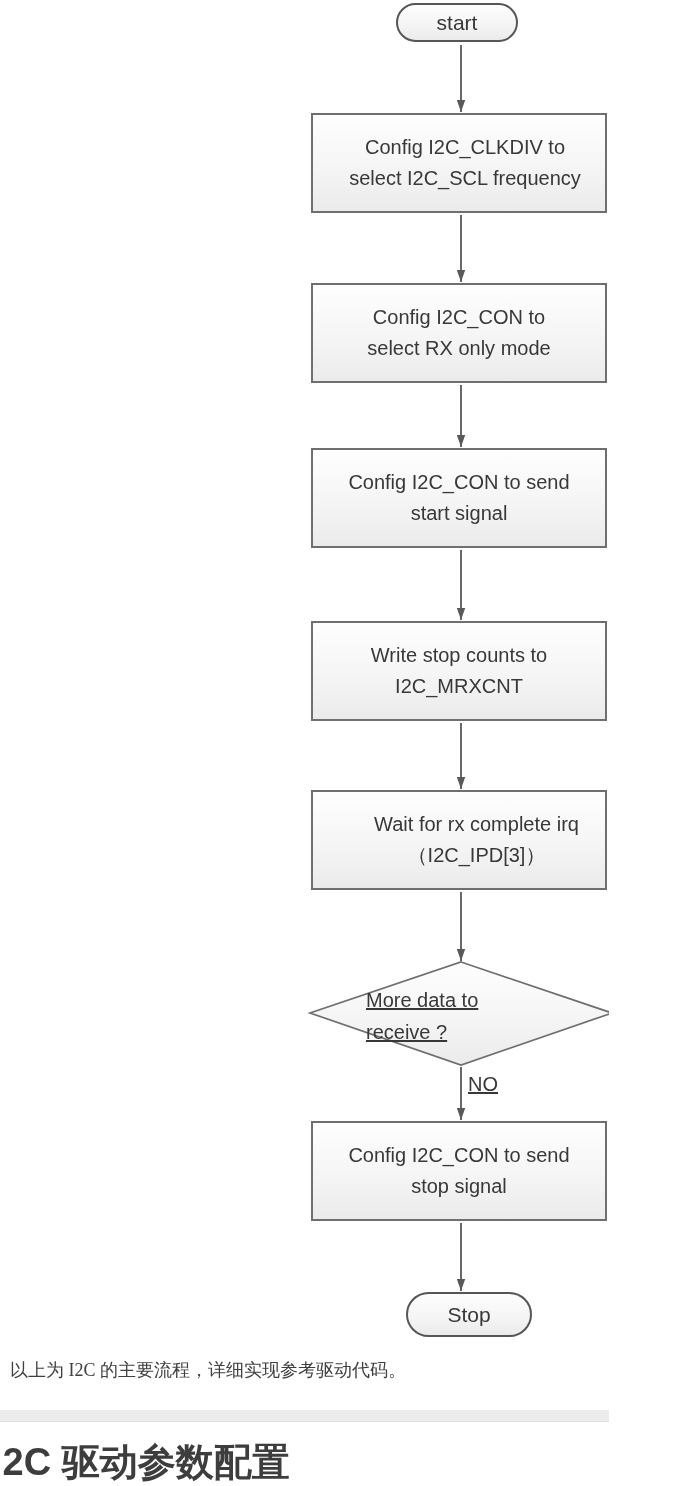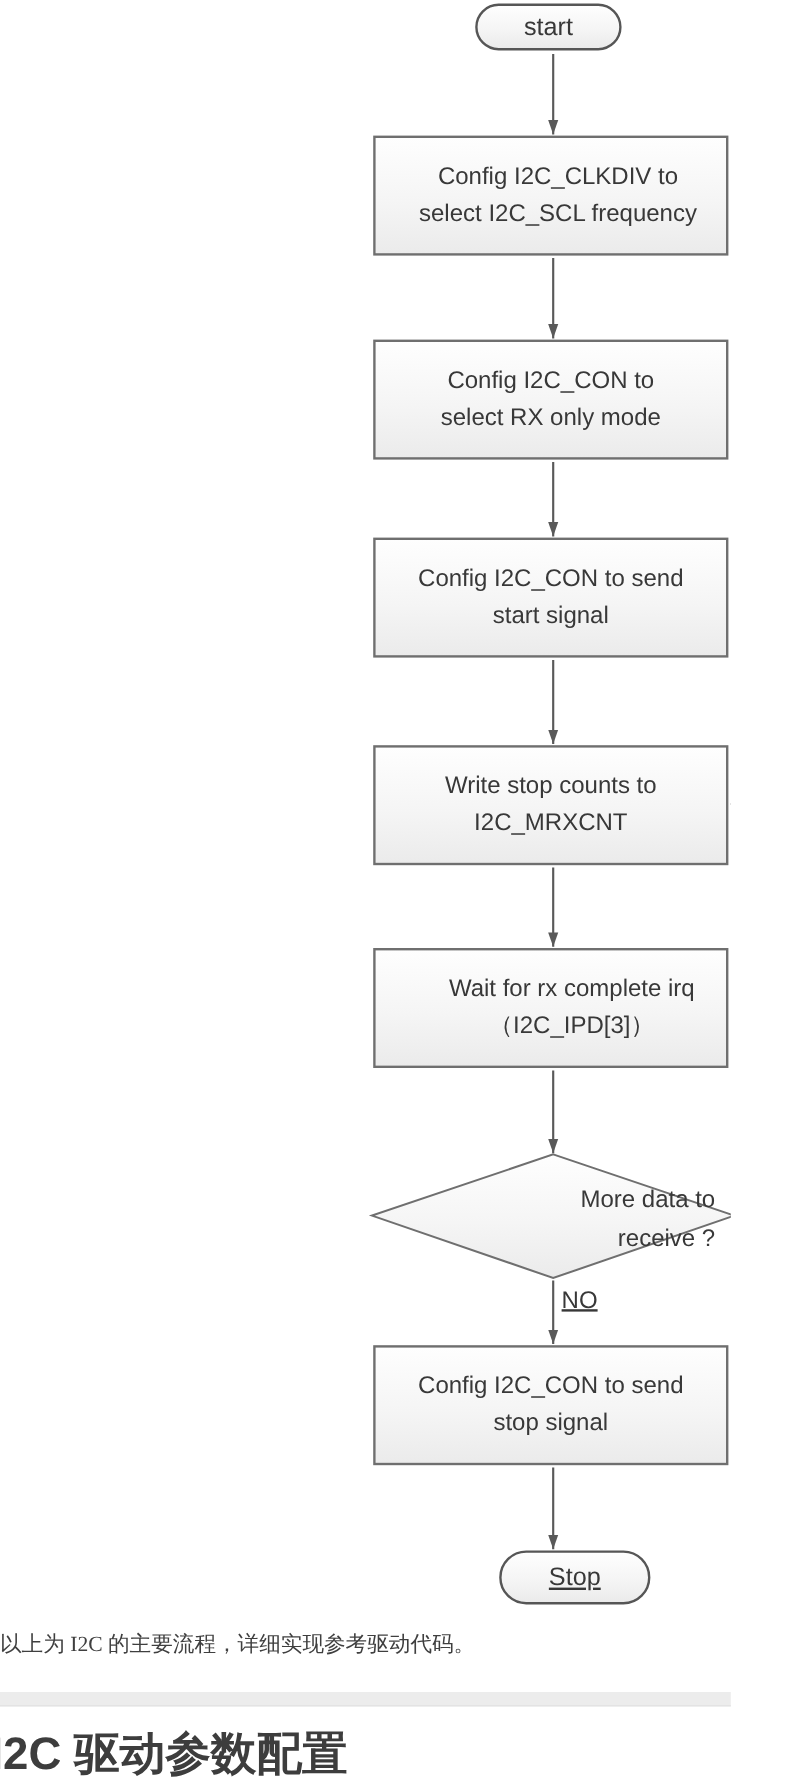--- a/index.html
+++ b/index.html
@@ -41,32 +41,33 @@
     border:2px solid var(--node-border,#6f6f6f);
     font-size:20px;line-height:1.55;
     white-space:pre-line;
   }
   .oval{
     border:2px solid var(--terminal-border,#565656);
     font-size:21px;
   }
   .diamond-label{
     position:absolute;left:366px;top:984px;width:230px;
-    text-align:right;font-size:20px;line-height:1.62;
+    text-align:left;font-size:20px;line-height:1.62;
     color:var(--node-text,#383838);
     white-space:pre-line;
+    text-decoration:underline;
   }
   .branch-label{
     position:absolute;
     font-size:20px;color:var(--node-text,#383838);text-decoration:underline;
   }
   .note{
     position:absolute;left:0px;top:1357px;width:660px;
     font-family:"Liberation Serif","DejaVu Serif",serif;
-    font-size:18px;line-height:1.5;color:var(--note-text,#3f3f3f);
+    font-size:18px;line-height:1.5;color:var(--note-text,#3f3f3f);padding-left:10px;
   }
   .divider{
     position:absolute;left:0;top:1410px;width:674px;height:11px;
     background:var(--divider,#ececec);
     border-bottom:1px solid #e0e0e0;
   }
   .section-heading{
     position:absolute;left:-8px;top:1441px;width:690px;
     font-size:38px;font-weight:bold;line-height:1.15;
     color:var(--heading-text,#3d3d3d);
@@ -121,21 +122,21 @@
   <div class="diamond-label">More data to
 receive ?</div>
 
   <div class="branch-label" style="left:613px;top:960px;">YES</div>
 
   <div class="branch-label" style="left:468px;top:1073px;text-align:center;">NO</div>
 
   <div class="node box" style="top:1121px;">Config I2C_CON to send
 stop signal</div>
 
-  <div class="node oval" style="left:416px;top:1292px;width:126px;height:45px;border-radius:23px;text-decoration:underline;">Stop</div>
+  <div class="node oval" style="left:406px;top:1292px;width:126px;height:45px;border-radius:23px;">Stop</div>
 
   <div class="note">以上为 I2C 的主要流程，详细实现参考驱动代码。</div>
 
   <div class="divider"></div>
 
   <div class="section-heading">I2C 驱动参数配置</div>
 
 </div>
 
 </body></html>

